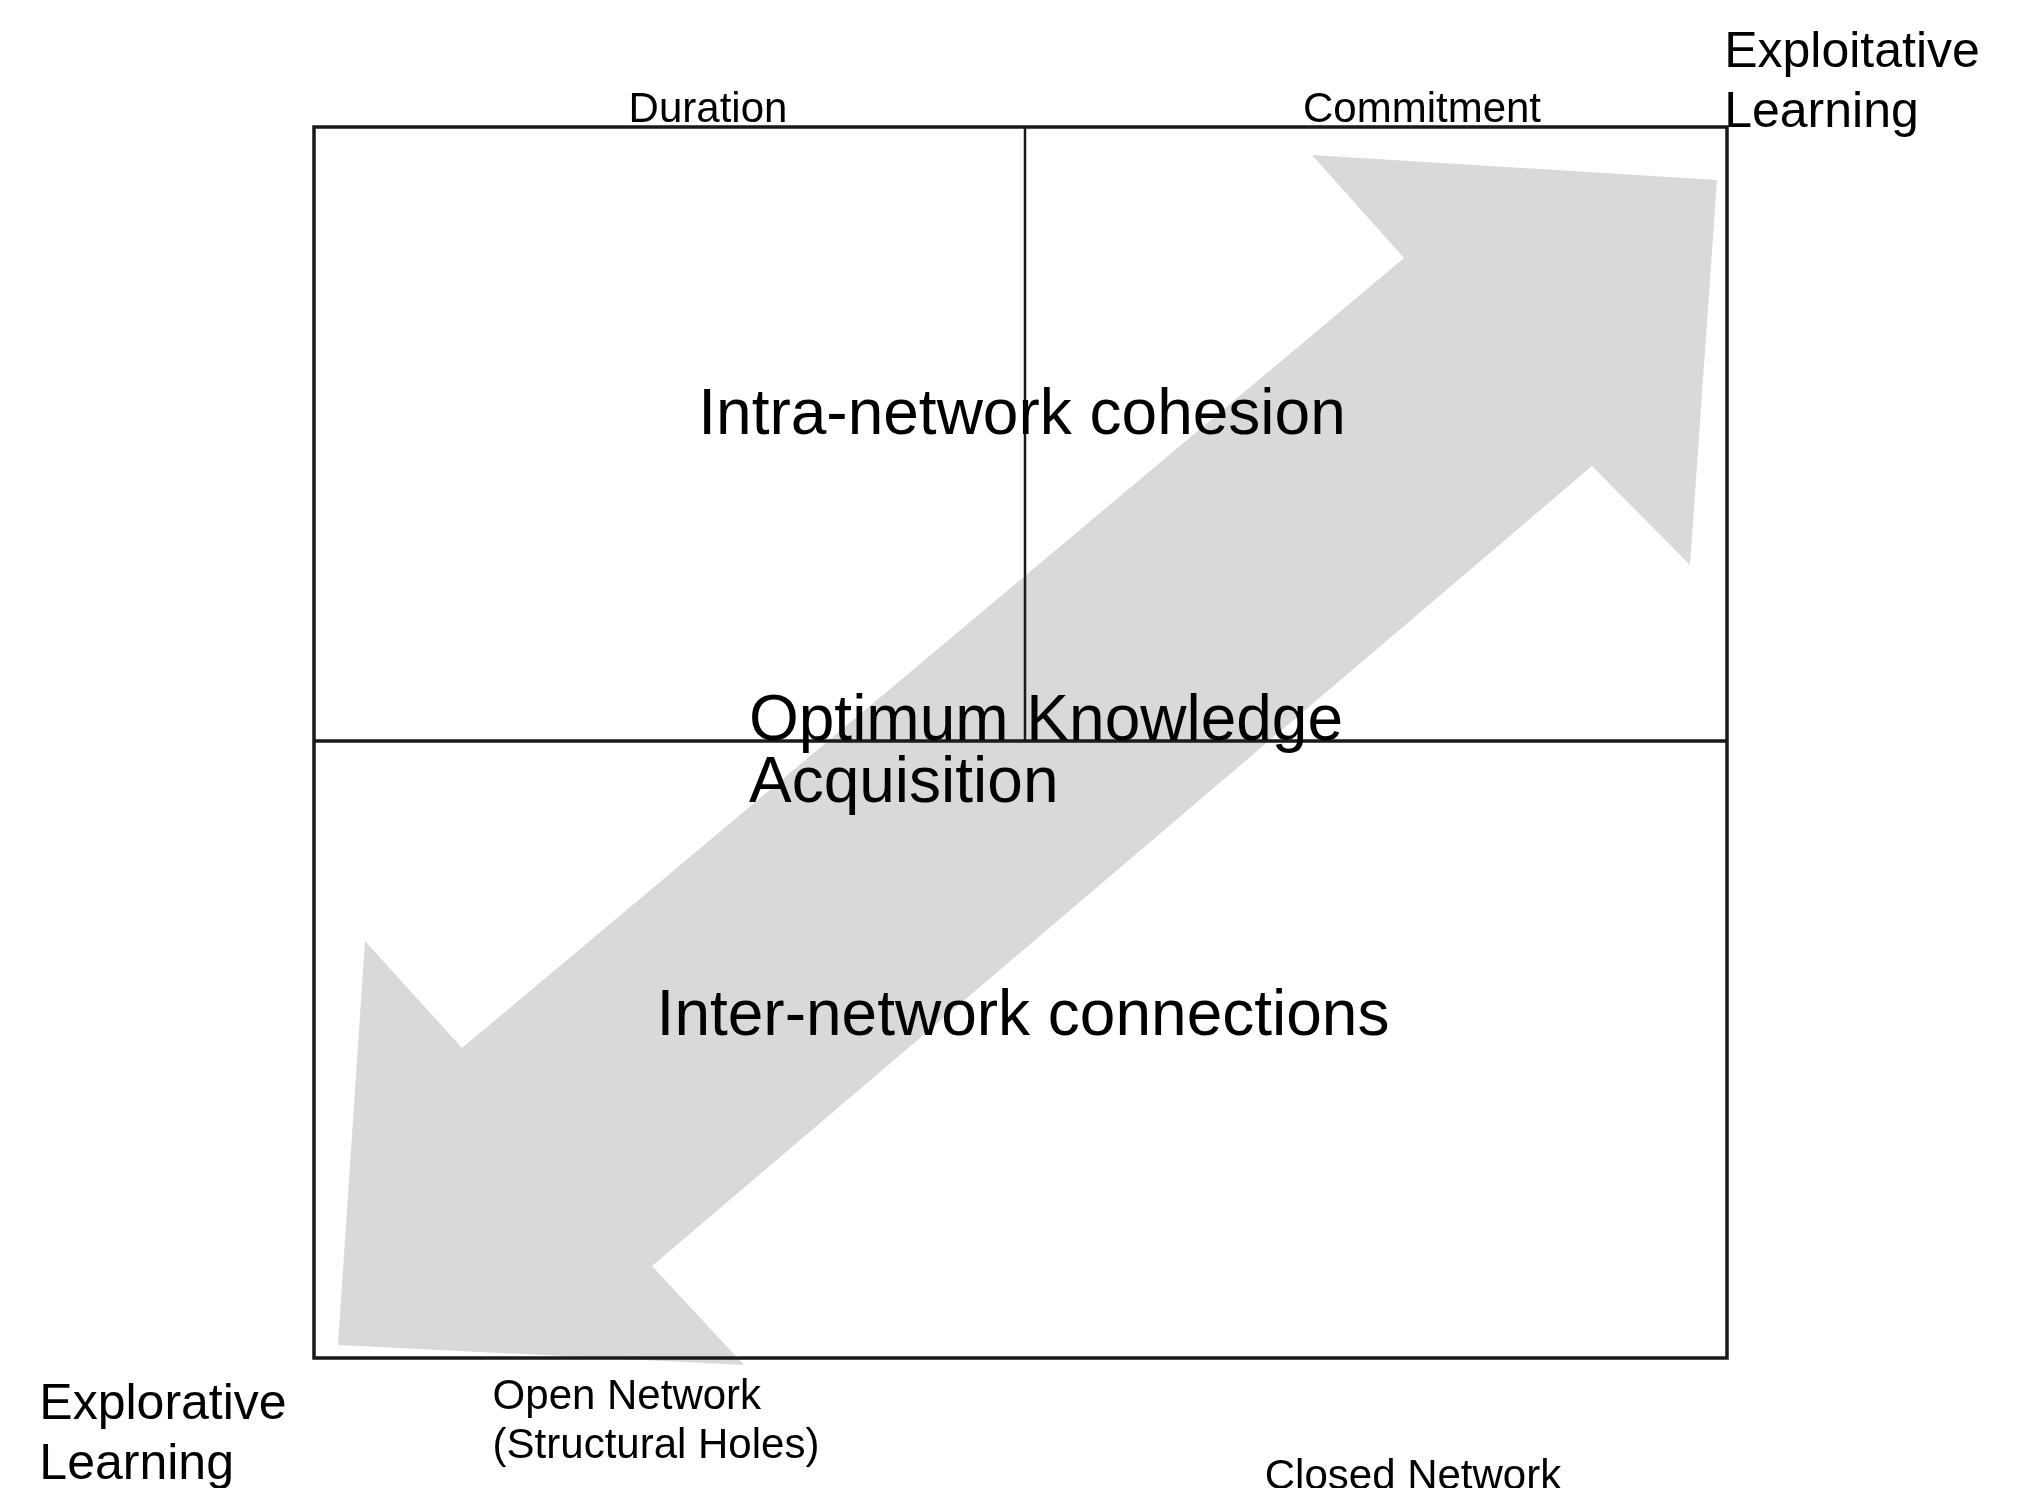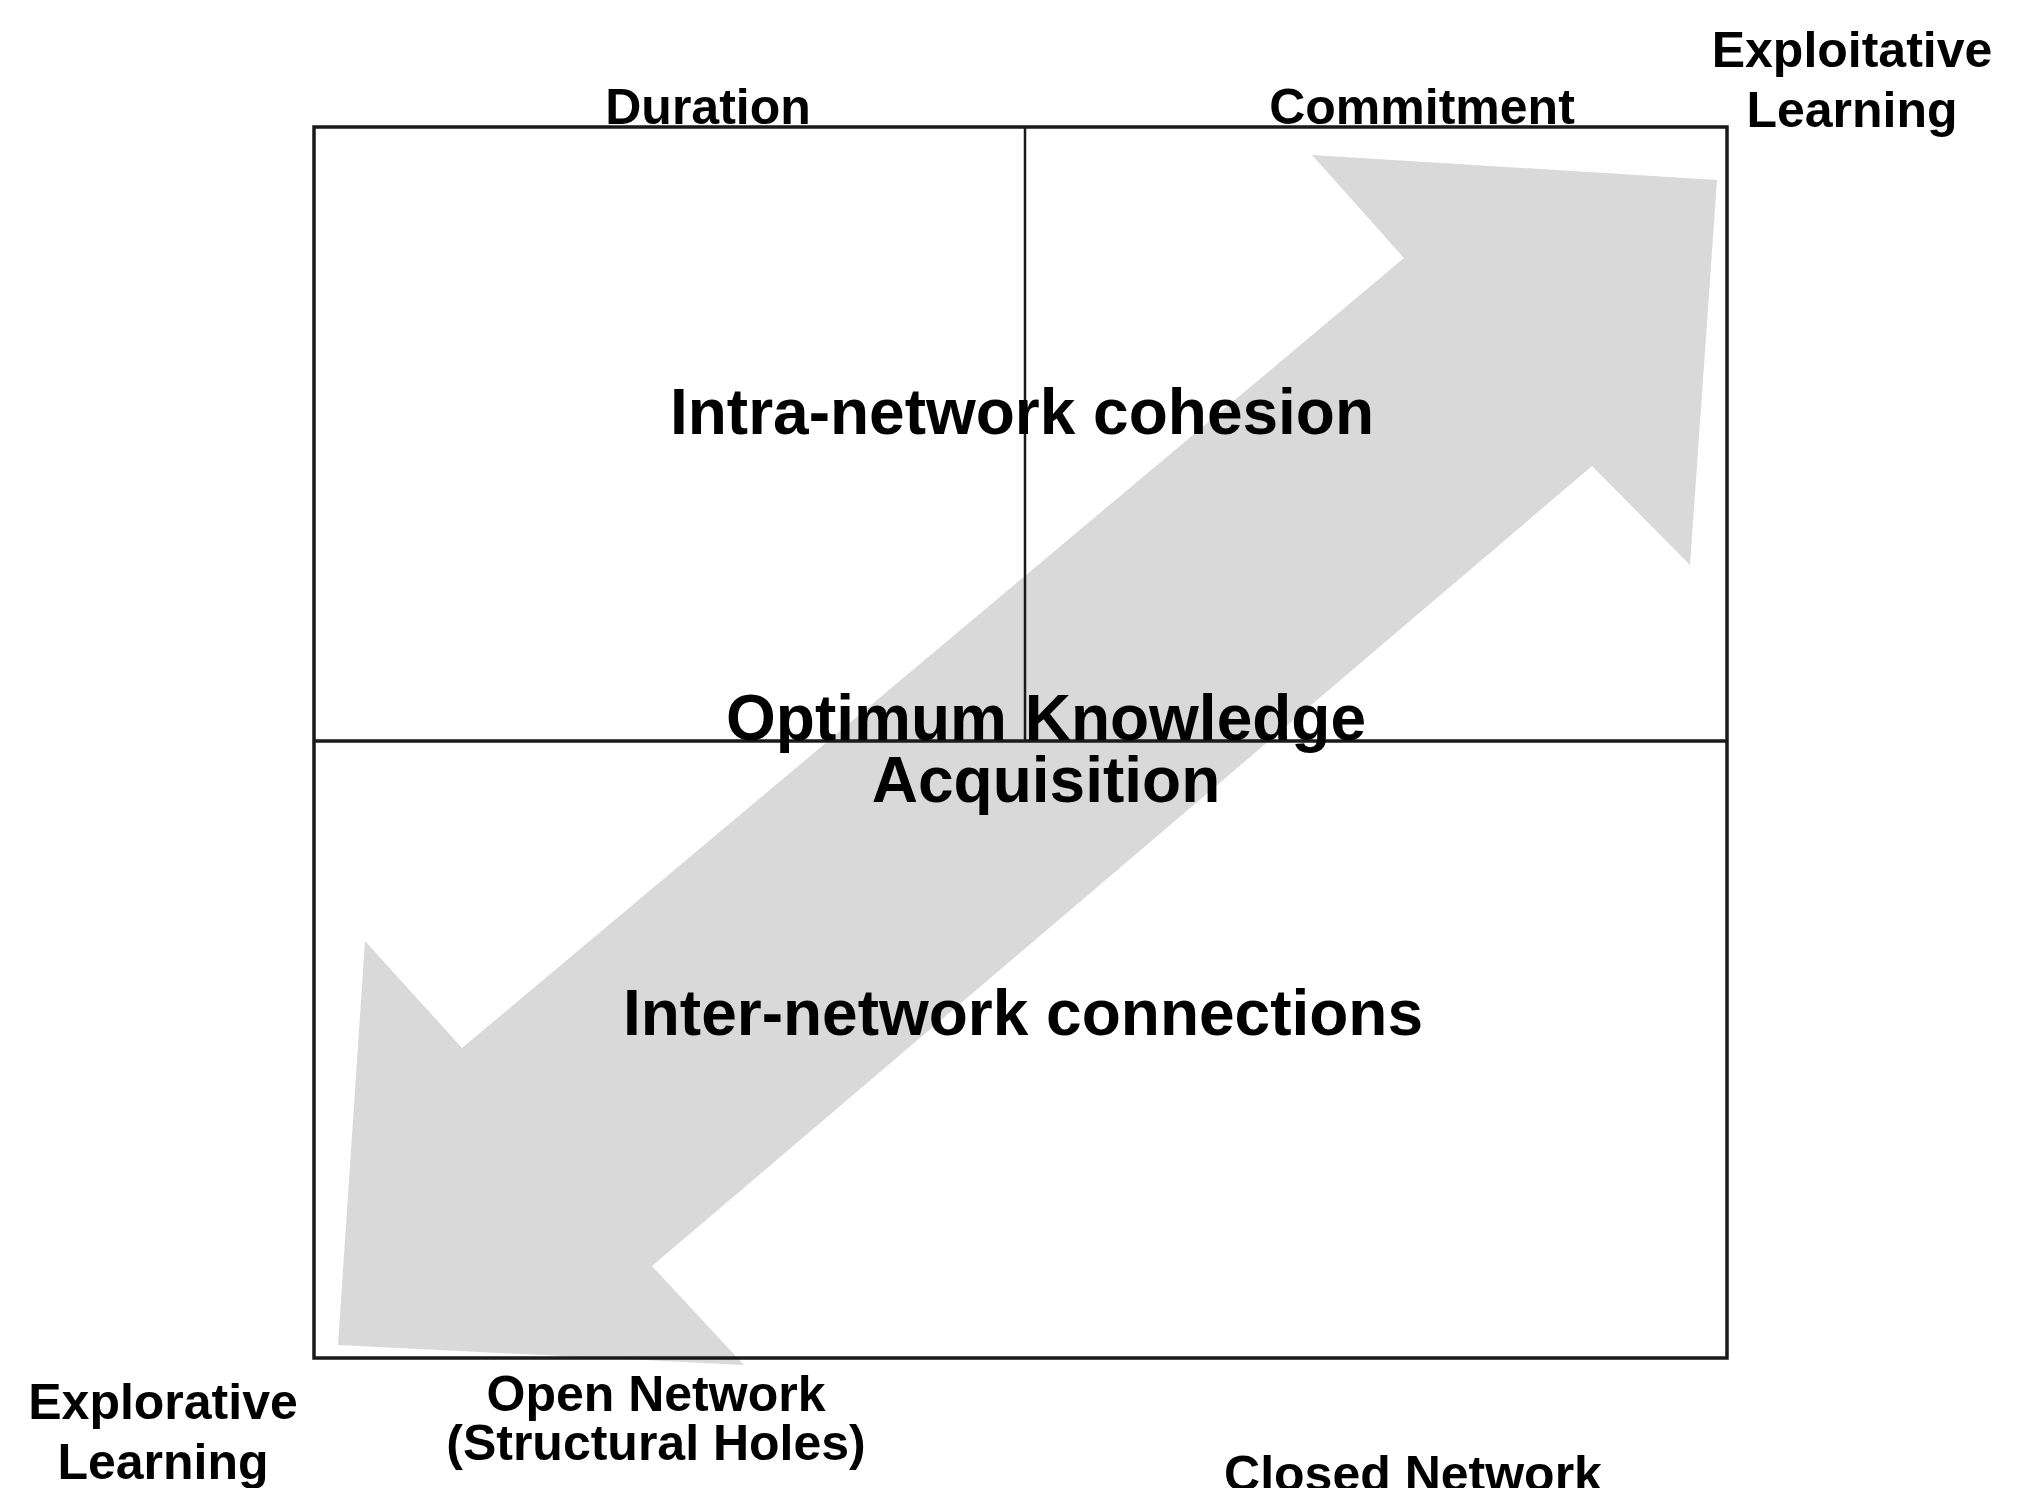--- a/index.html
+++ b/index.html
@@ -12,27 +12,27 @@
     overflow: hidden;
   }
   #diagram-svg {
     position: absolute;
     left: 0; top: 0;
     width: 2024px; height: 1488px;
   }
   .label {
     position: absolute;
     transform: translateX(-50%);
-    text-align: center;
+    text-align: left;
     white-space: pre-line;
     color: #000;
-    font-weight: bold;
+    font-weight: normal;
   }
   .corner-label   { font-size: 50px; line-height: 60px; }
-  .edge-label     { font-size: 50px; line-height: 49px; }
+  .edge-label     { font-size: 42px; line-height: 49px; }
   .interior-label { font-size: 64px; line-height: 60px; }
   .interior-label.two-line { line-height: 62px; }
 
   
   #lbl-exploitative { left: 1852px; top: 20px; }
   #lbl-explorative  { left: 163px;  top: 1372px; }
   #lbl-duration     { left: 708px;  top: 83px; }
   #lbl-commitment   { left: 1395px; top: 83px; margin-left: 27px; }
   #lbl-open-network { left: 656px;  top: 1370px; }
   #lbl-closed-network { left: 1413px; top: 1450px; }

